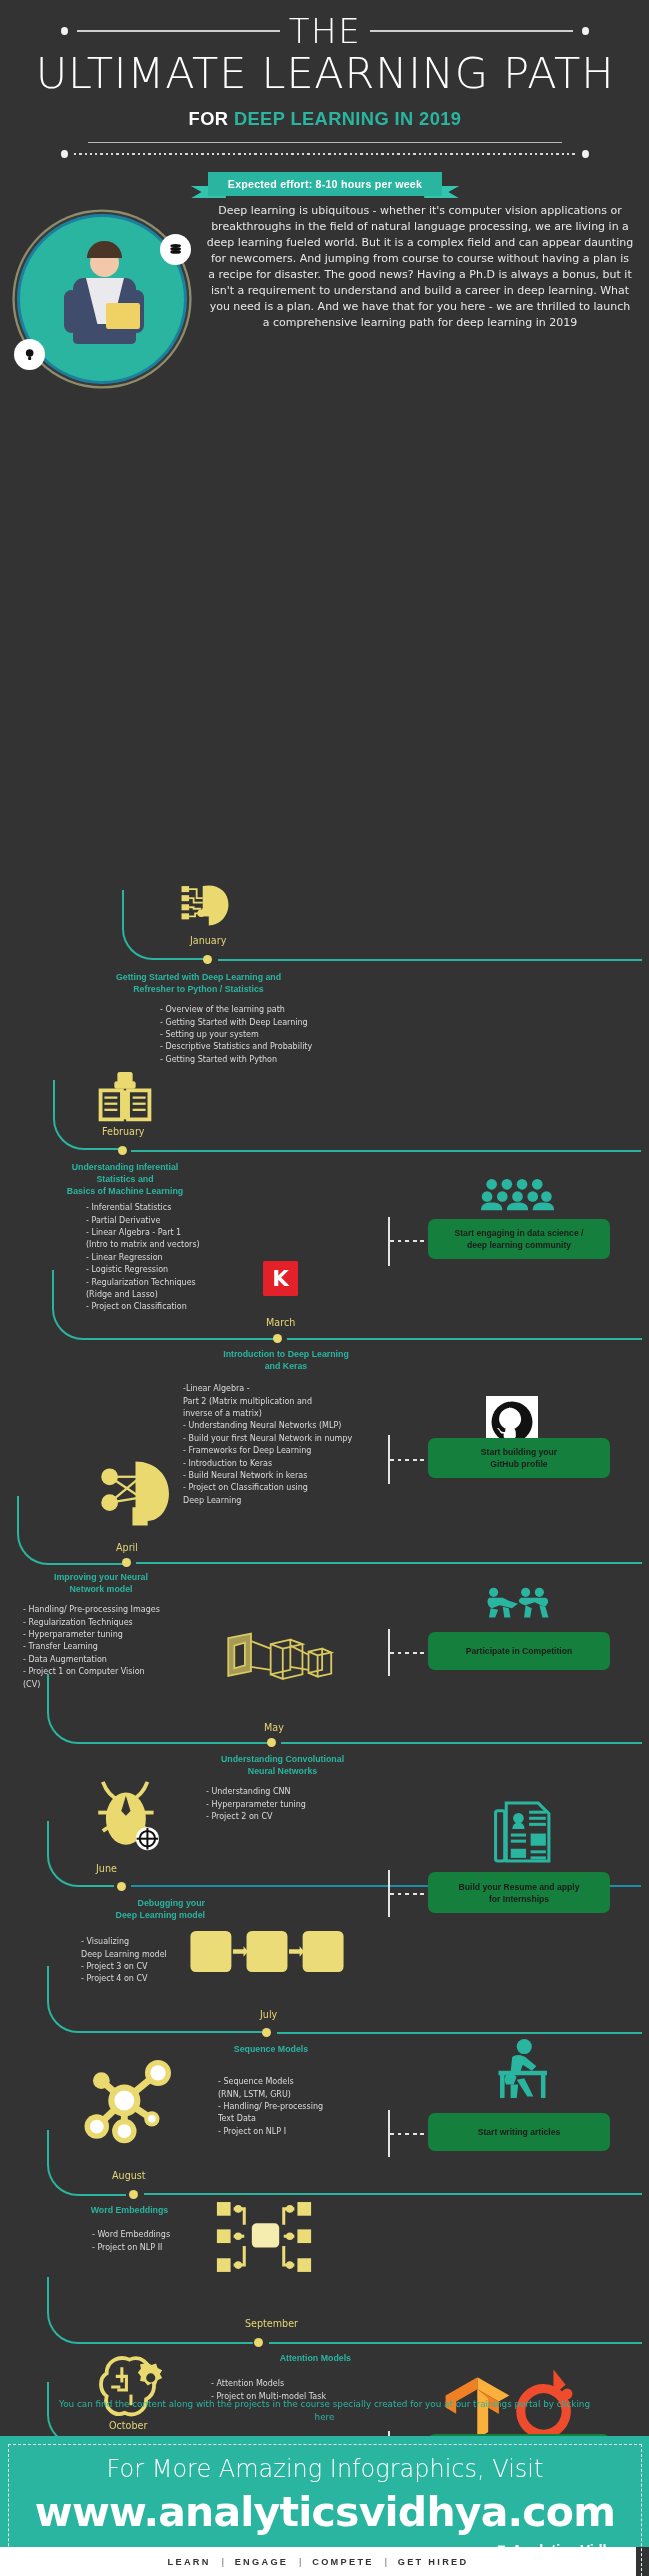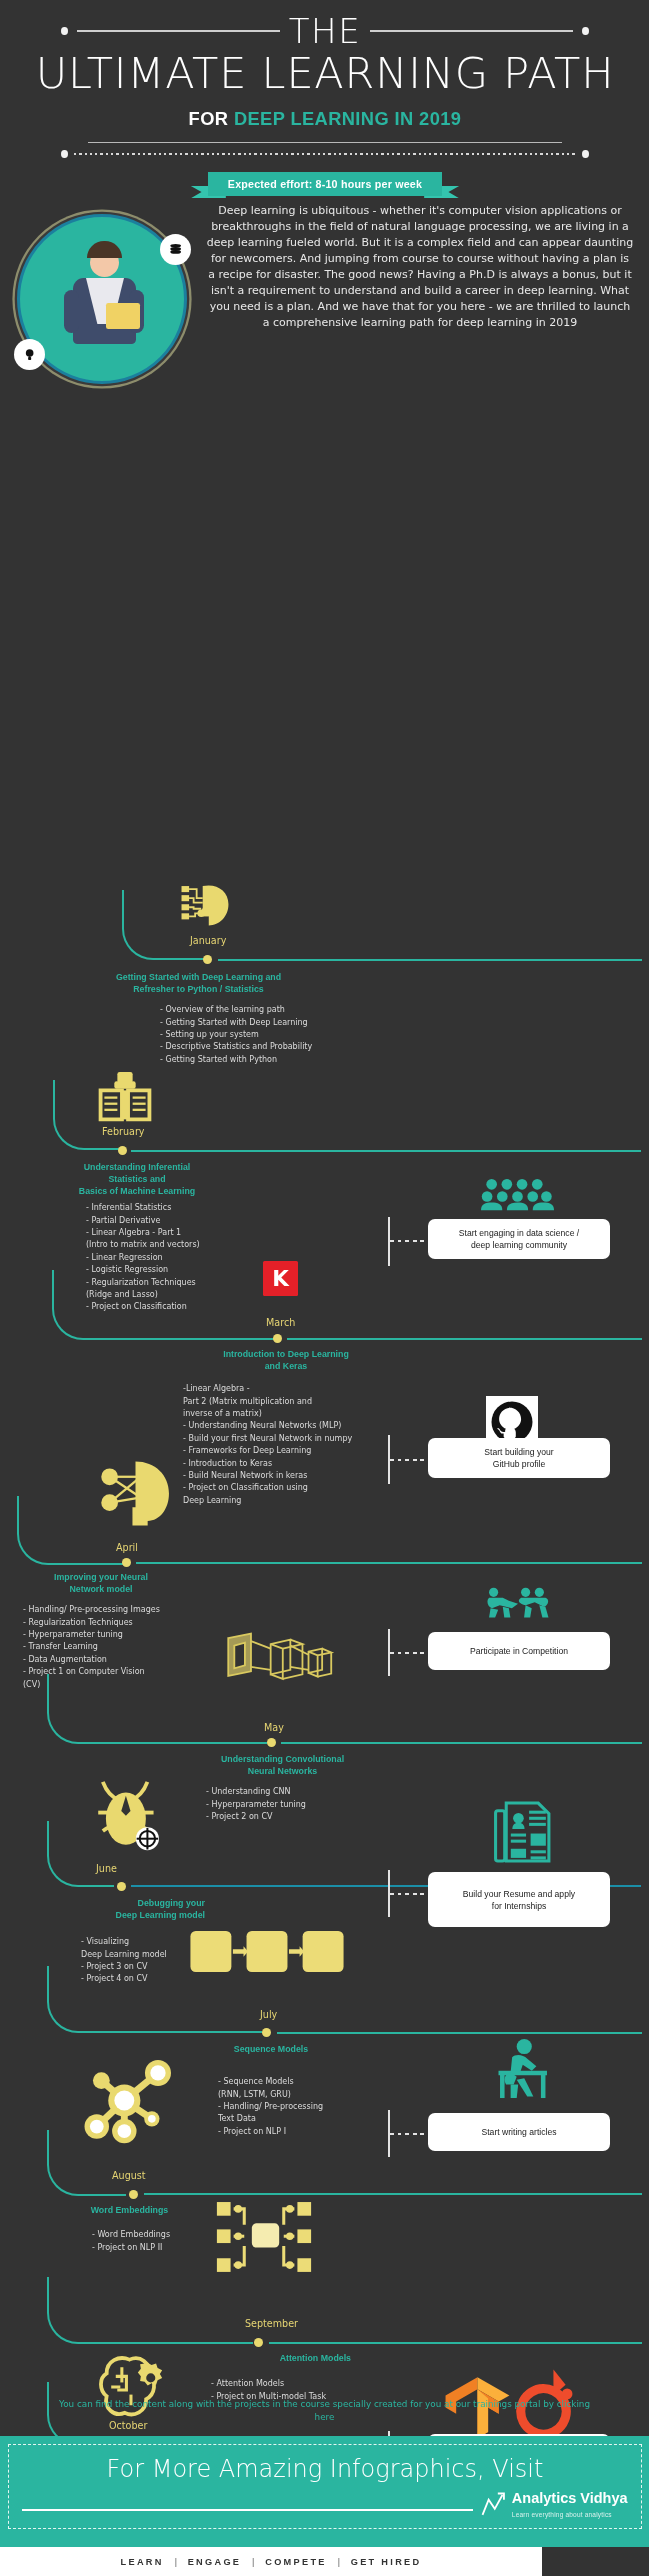--- a/index.html
+++ b/index.html
@@ -120,22 +120,22 @@
   }
   .blk-list {
     position: absolute; color: #dcdcdc; font-size: 8px;
     line-height: 1.55; white-space: pre-line;
     font-family: "DejaVu Sans", sans-serif;
   }
   .icon-yellow { position: absolute; color: #e9d96f; }
 
   
   .callout {
-    position: absolute; background: #ffffff; color: #1b1b1b;
-    border-radius: 6.9px; font-size: 8.6px; font-weight: normal;
+    position: absolute; background: #15803d; color: #1b1b1b;
+    border-radius: 6.9px; font-size: 8.6px; font-weight: bold;
     text-align: center; line-height: 1.4;
     display: flex; align-items: center; justify-content: center;
     padding: 6.1px 7.6px; white-space: pre-line;
   }
   .callout-tick { position: absolute; width: 1.5px; background: #e4e4e4; }
   .callout-dash {
     position: absolute; height: 1.5px;
     background-image: repeating-linear-gradient(to right, #e4e4e4 0 3.8px, transparent 3.8px 7.6px);
   }
   .callout-icon { position: absolute; }
@@ -176,21 +176,21 @@
     color: #ffffff; font-size: 41px; text-align: center;
     font-weight: bold; letter-spacing: -0.8px; margin-top: 4.6px;
     font-family: "DejaVu Sans", sans-serif;
   }
   .banner-foot { display: flex; align-items: flex-end; margin-top: 7.6px; gap: 7.6px; }
   .banner-rule { flex: 1 1 auto; height: 1.5px; background: #ffffff; margin-bottom: 9.2px; }
   .brand { display: flex; align-items: center; gap: 5.3px; }
   .brand-name { color: #ffffff; font-size: 14.5px; font-weight: bold; line-height: 1.05; }
   .brand-tag { color: #d9f2ed; font-size: 6.5px; letter-spacing: 0.2px; }
   .strip {
-    position: absolute; left: 0; width: 542px; background: #ffffff;
+    position: absolute; left: 0; width: 636px; background: #ffffff;
     display: flex; align-items: center; justify-content: center;
     gap: 10.7px; color: #333333; font-size: 9.2px; font-weight: bold;
     letter-spacing: 2.3px;
   }
   .strip .sep { color: #9b9b9b; letter-spacing: 0; }
 </style>
 </head>
 <body>
 
 <div class="page">
@@ -314,21 +314,21 @@
           <rect x="48" y="32" width="17" height="3"></rect>
               <rect x="48" y="40" width="17" height="3"></rect>
               <rect x="48" y="48" width="17" height="3"></rect>
             </g>
         </svg>
       </div>
       <div class="month-label" style="left:102px; top:694px;">February</div>
       <div class="rail" style="left:53px; top:648px; width:69px; height:70px; border-left-width:2.3px; border-bottom-width:2.3px; border-bottom-left-radius:31px;"></div>
       <div class="rail" style="left:131px; top:718px; width:510px; height:2.3px; background:#2ab5a0; border:0;"></div>
       <div class="node" style="left:118px; top:714px;"></div>
-      <div class="blk-title" style="left:34px; top:730px; width:206px; text-align:center;">Understanding Inferential
+      <div class="blk-title" style="left:22px; top:730px; width:206px; text-align:center;">Understanding Inferential
 Statistics and
 Basics of Machine Learning</div>
       <div class="blk-list" style="left:86px; top:770px; width:199px;">- Inferential Statistics
 - Partial Derivative
 - Linear Algebra - Part 1
   (Intro to matrix and vectors)
 - Linear Regression
 - Logistic Regression
 - Regularization Techniques
   (Ridge and Lasso)
@@ -682,21 +682,21 @@
             <rect x="22" y="52" width="20" height="4"></rect>
             <rect x="48" y="44" width="20" height="16"></rect>
         <rect x="22" y="64" width="20" height="12"></rect>
             <rect x="48" y="66" width="20" height="4"></rect>
             <rect x="48" y="74" width="20" height="4"></rect>
           </g>
       </svg>
     </div>
     <div class="callout-tick" style="left:388px; top:1438px; height:47px;"></div>
     <div class="callout-dash" style="left:390px; top:1461px; width:38px;"></div>
-    <div class="callout" style="left:428px; top:1440px; width:182px; height:55px;">Build your Resume and apply
+    <div class="callout" style="left:428px; top:1440px; width:182px; height:41px;">Build your Resume and apply
 for Internships</div>
 
     <div class="callout-icon" style="left:497px; top:1605px;">
       <svg width="53" height="63" viewBox="0 0 70 82">
         <g fill="#2ab5a0">
           <circle cx="36" cy="12" r="10"></circle>
           <path d="M20 26 C24 22 34 22 40 28 L52 38 L46 44 L34 36 L30 48 L18 46 Z"></path>
           <path d="M2 44 H66 V50 H2 Z"></path>
           <rect x="4" y="48" width="6" height="32"></rect>
             <rect x="58" y="48" width="6" height="32"></rect>
@@ -731,20 +731,21 @@
     <div class="callout" style="left:428px; top:2002px; width:182px; height:38px;">Explore Tensorflow / PyTorch</div>
 
   </div>
 
   <div class="foot-note" style="top:2398px;">You can find the content along with the projects in the course specially created for you at
 our trainings portal by clicking here</div>
 
   <div class="banner" style="top:2436px; height:111px;">
     <div class="banner-inner">
       <div class="banner-l1">For More Amazing Infographics, Visit</div>
+      <div class="banner-l2">www.analyticsvidhya.com</div>
       <div class="banner-foot">
         <span class="banner-rule"></span>
         <span class="brand">
           <svg width="26" height="26" viewBox="0 0 34 34">
             <path d="M2 30 L10 10 L18 22 L28 4" fill="none" stroke="#ffffff" stroke-width="2.4"></path>
             <path d="M22 2 H30 V10" fill="none" stroke="#ffffff" stroke-width="2.4"></path>
           </svg>
           <span>
             <span class="brand-name">Analytics Vidhya</span><br>
             <span class="brand-tag">Learn everything about analytics</span>

